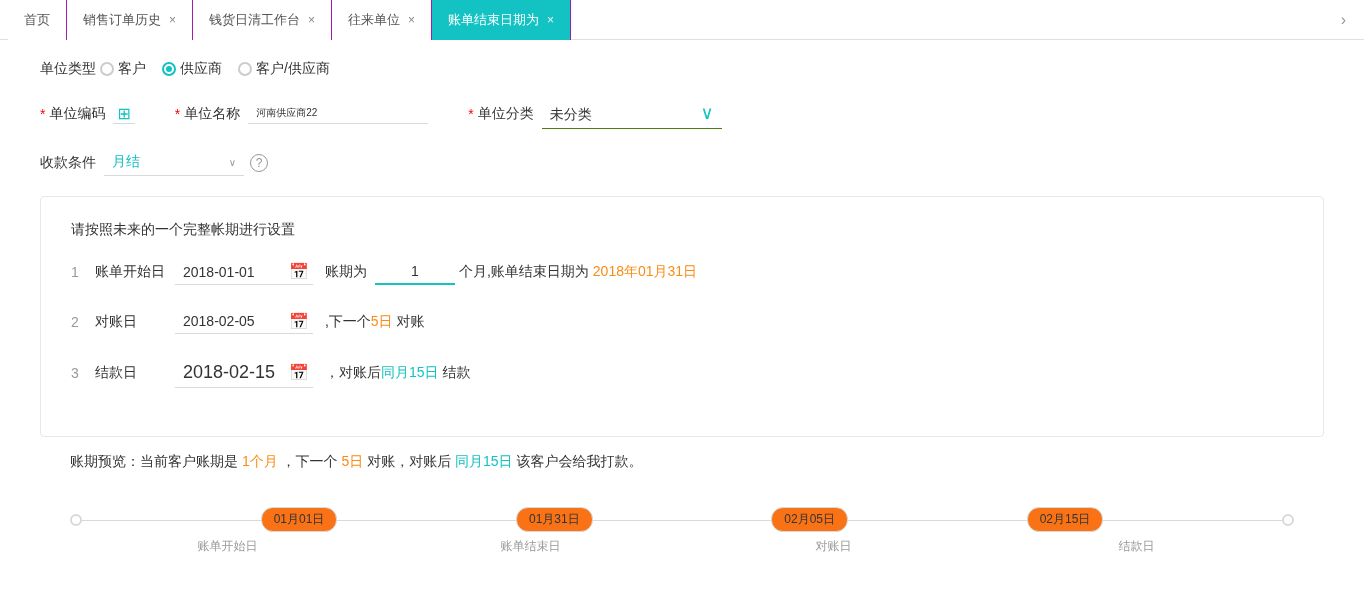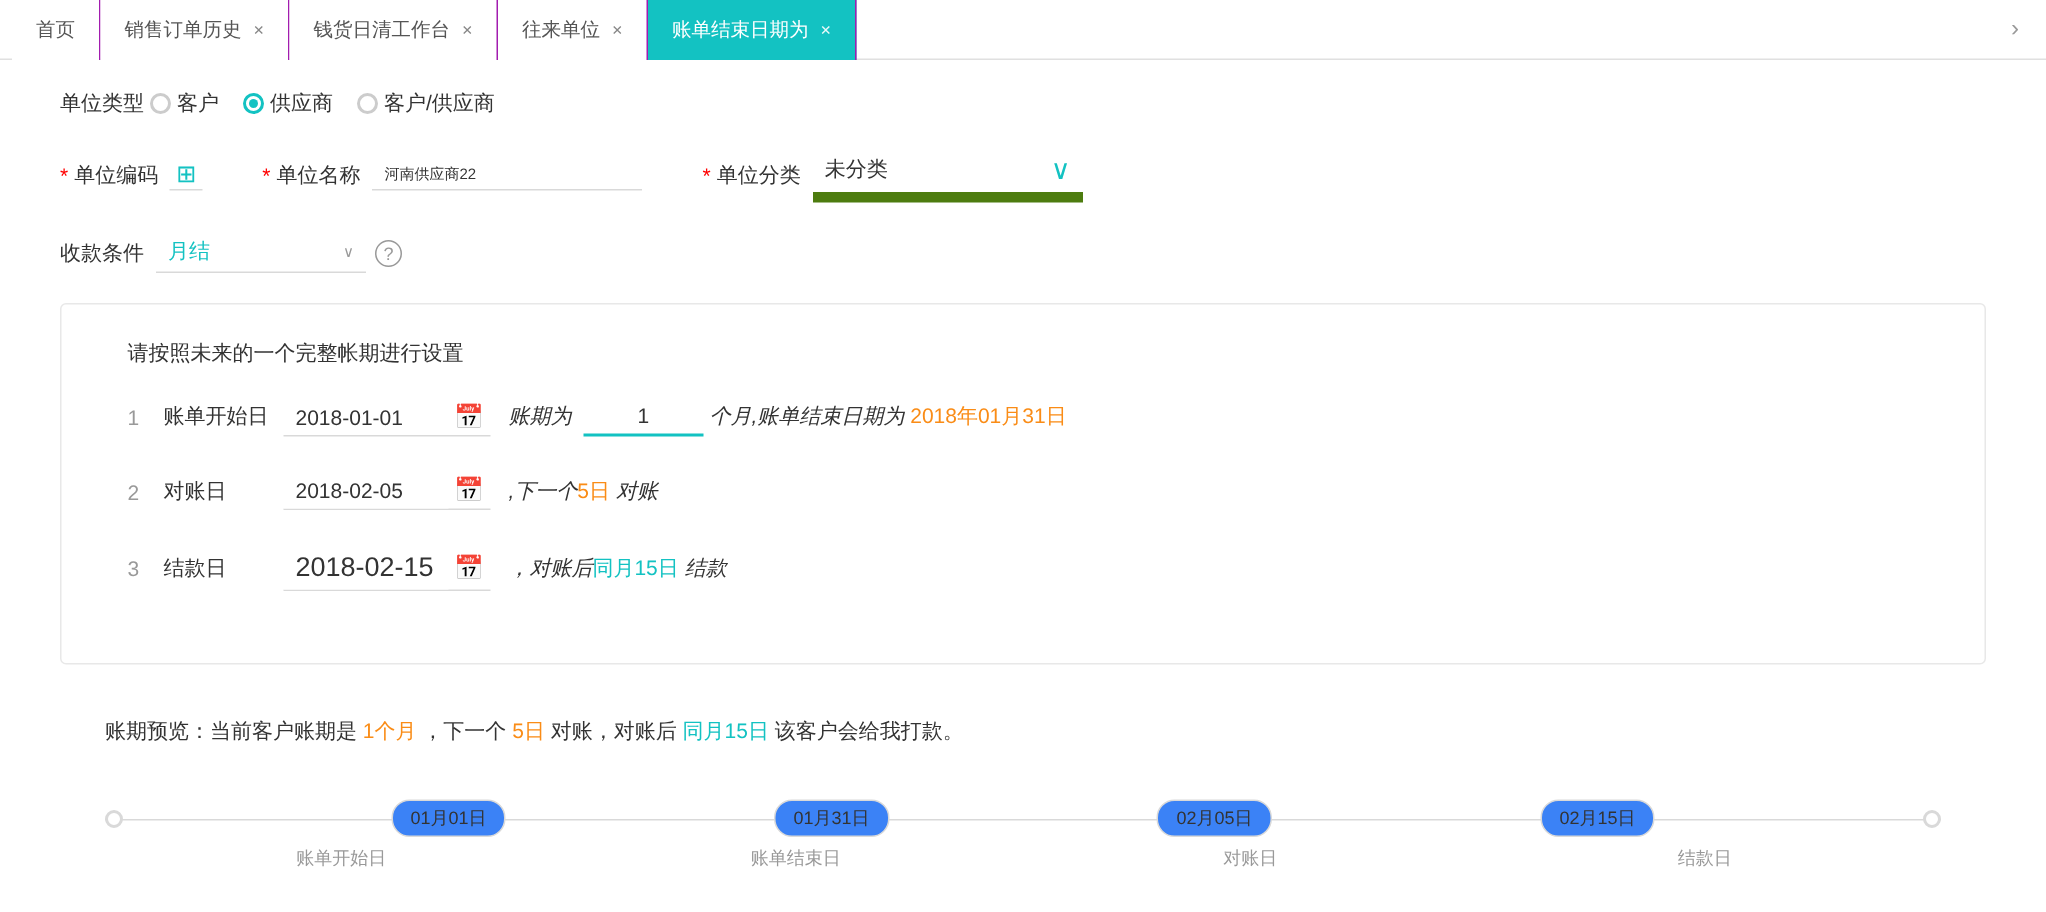--- a/index.html
+++ b/index.html
@@ -156,22 +156,22 @@
       flex: 1;
       color: #13c2c2;
     }
     .select-field .chevron {
       color: #999;
       font-size: 10px;
     }
 
     .select-unclassified {
       display: flex;
-      align-items: center;
-      border-bottom: 7px solid #4d7c0f;
+      align-items: flex-end;
+      border-bottom: 1px solid #4d7c0f;
       min-width: 180px;
       cursor: pointer;
       padding: 4px 8px;
     }
     .select-unclassified .select-text { flex: 1; color: #333; }
     .select-unclassified .chevron { color: #13c2c2; font-size: 18px; }
 
     
     .help-icon {
       width: 18px;
@@ -184,22 +184,21 @@
       justify-content: center;
       font-size: 12px;
       cursor: pointer;
       margin-left: 6px;
     }
 
     
     .settings-panel {
       border: 1px solid #e8e8e8;
       border-radius: 4px;
-      padding: 24px 44px;
-      margin-bottom: 20px;
+      padding: 24px 30px;
       background: #fff;
     }
     .panel-title {
       font-size: 14px;
       color: #333;
       margin-bottom: 20px;
     }
 
     
     .setting-row {
@@ -226,21 +225,20 @@
       border: none;
       padding: 4px 8px;
       font-size: 14px;
       outline: none;
       width: 110px;
       color: #333;
     }
     .row-description {
       color: #333;
       margin-left: 4px;
-      font-style: italic;
     }
     .highlight-orange { color: #fa8c16; }
     .highlight-teal { color: #13c2c2; }
 
     .period-input {
       display: flex;
       align-items: center;
     }
     .period-input input {
       border: none;
@@ -266,21 +264,21 @@
     }
     .timeline-dot {
       width: 12px;
       height: 12px;
       border-radius: 50%;
       border: 2px solid #d9d9d9;
       background: #fff;
       flex-shrink: 0;
     }
     .timeline-badge {
-      background: #3b82f6;
+      background: #f97316;
       border: 1px solid #d9d9d9;
       border-radius: 12px;
       padding: 3px 12px;
       font-size: 12px;
       color: #333;
       white-space: nowrap;
       flex-shrink: 0;
     }
     .timeline-label-item {
       text-align: center;

